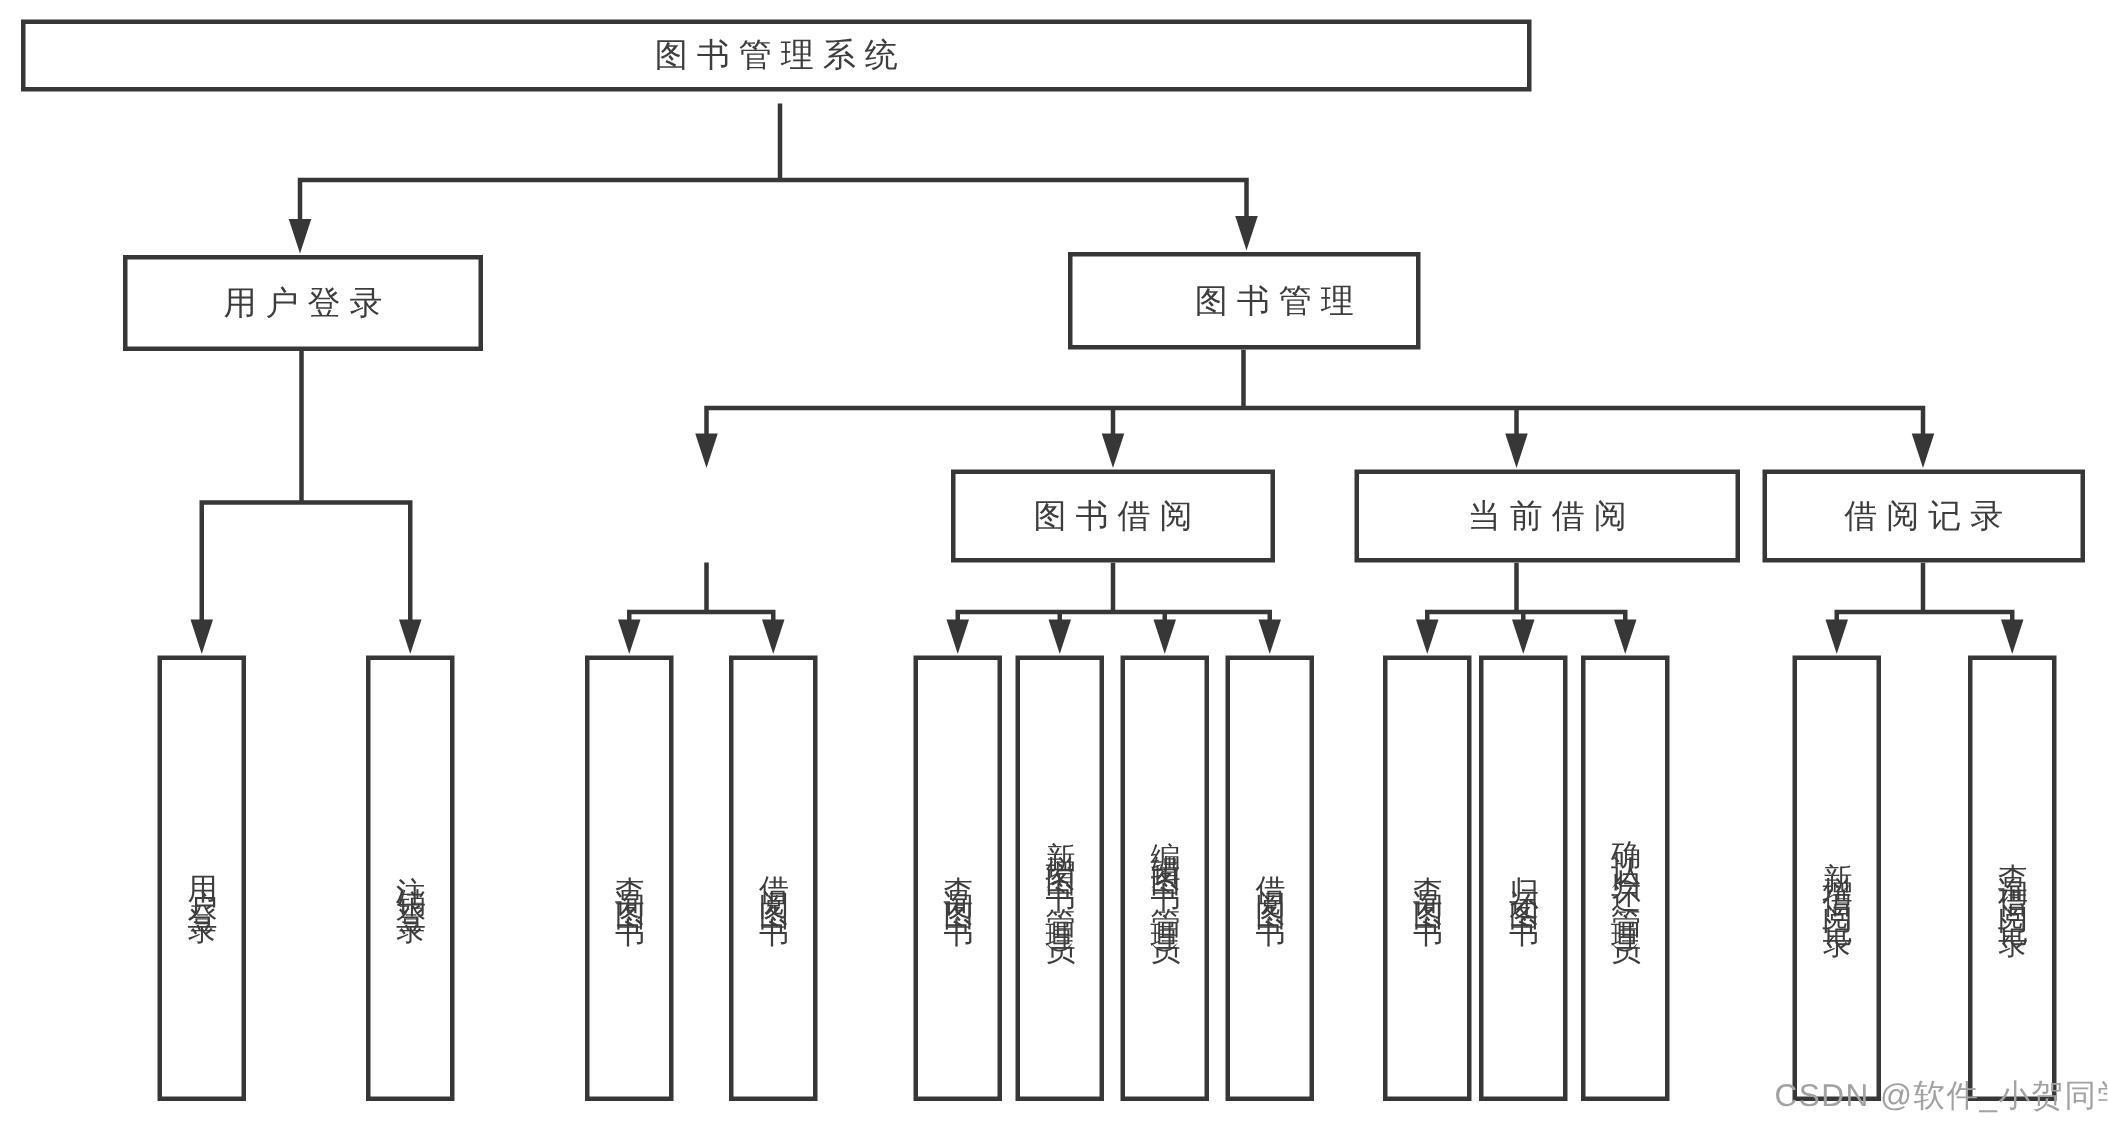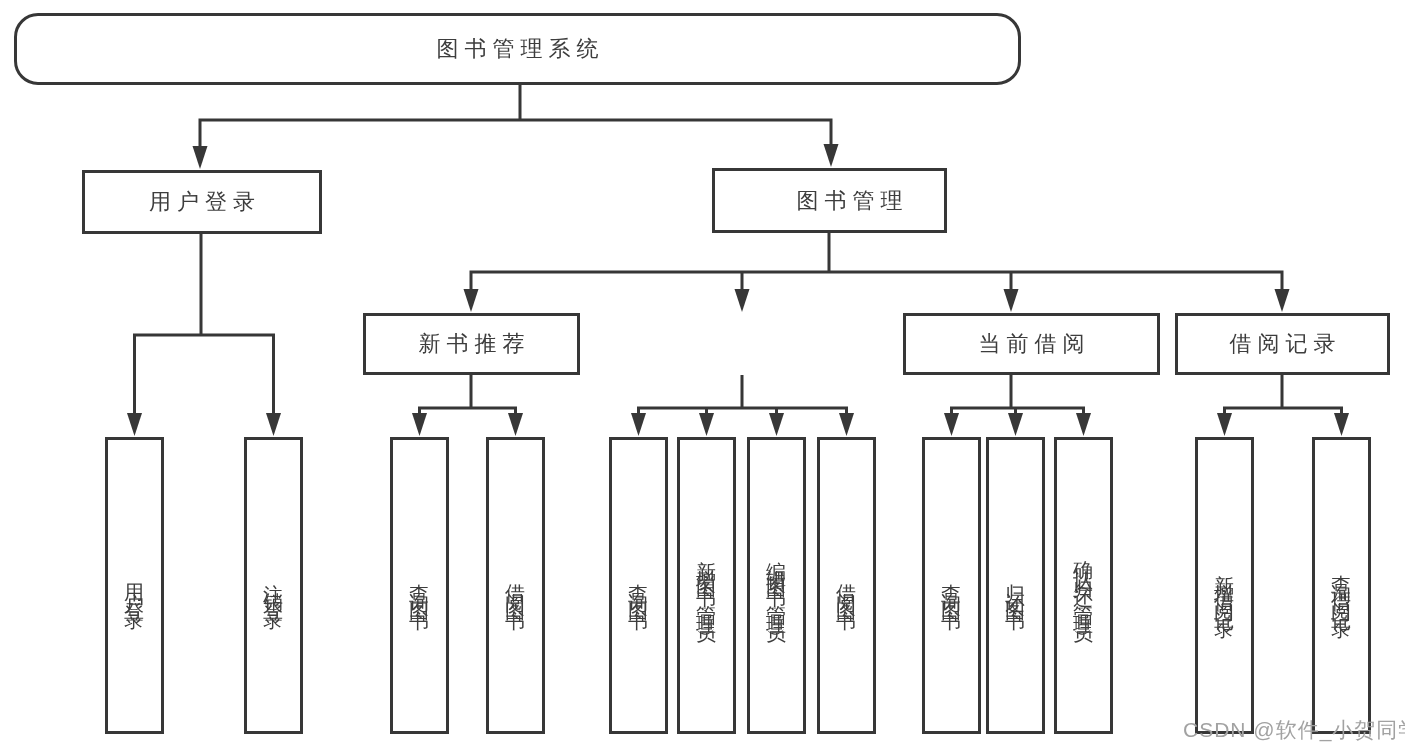--- a/index.html
+++ b/index.html
@@ -89,33 +89,33 @@
       <polygon points="769,413 784,413 776.5,436"></polygon>
       <polygon points="839,413 854,413 846.5,436"></polygon>
       <polygon points="944,413 959,413 951.5,436"></polygon>
       <polygon points="1008,413 1023,413 1015.5,436"></polygon>
       <polygon points="1076,413 1091,413 1083.5,436"></polygon>
       <polygon points="1217,413 1232,413 1224.5,436"></polygon>
       <polygon points="1334,413 1349,413 1341.5,436"></polygon>
     </g>
   </svg>
 
-  <div class="node h" style="left:14px; top:13px; width:1007px; height:72px;border-radius:24px;">
+  <div class="node h" style="left:14px; top:13px; width:1007px; height:48px;">
     <span>图书管理系统</span>
   </div>
 
   <div class="node h" style="left:82px; top:170px; width:240px; height:64px;">
     <span>用户登录</span>
   </div>
   <div class="node h" style="left:712px; top:168px; width:235px; height:65px;padding-left:40px;">
     <span>图书管理</span>
   </div>
 
-  <div class="node h" style="left:363px; top:313px; width:217px; height:62px;">
-    <span>新书推荐</span>
+  <div class="node h" style="left:634px; top:313px; width:216px; height:62px;">
+    <span>图书借阅</span>
   </div>
   <div class="node h" style="left:903px; top:313px; width:257px; height:62px;">
     <span>当前借阅</span>
   </div>
   <div class="node h" style="left:1175px; top:313px; width:215px; height:62px;">
     <span>借阅记录</span>
   </div>
 
   <div class="node leaf" style="left:105px; top:437px; width:59px; height:297px;">
     <span>用户登录</span>

